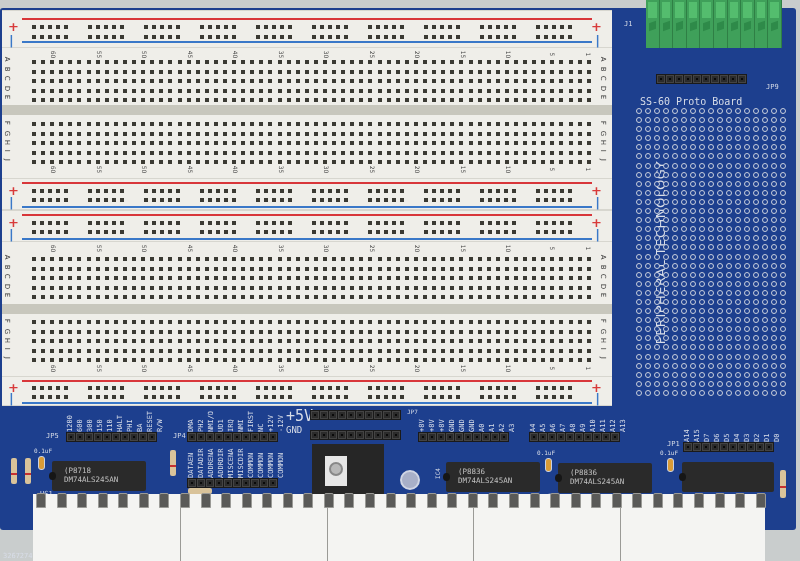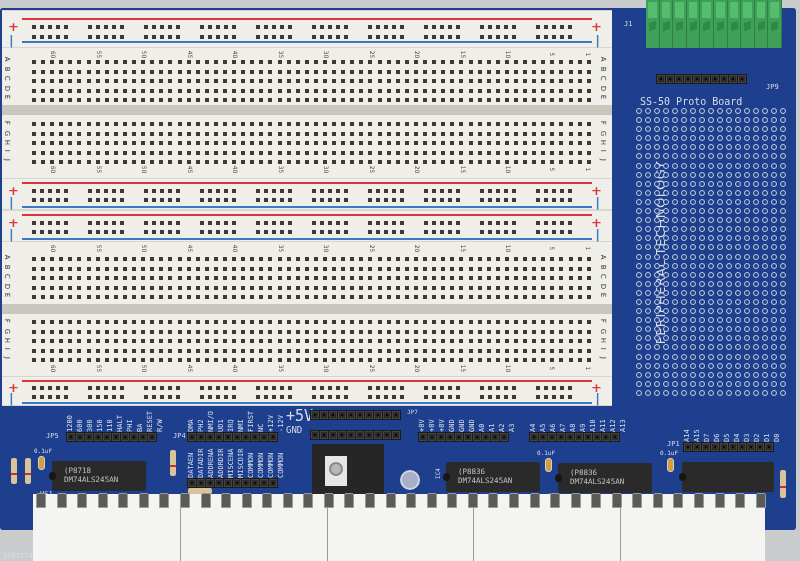--- a/index.html
+++ b/index.html
@@ -76,21 +76,21 @@
     <div class="pin"></div>
     <div class="pin"></div>
     <div class="pin"></div>
   <div class="pin"></div>
     <div class="pin"></div>
     <div class="pin"></div>
     <div class="pin"></div>
     <div class="pin"></div>
 </div>
 <div class="silk" style="left:766px;top:83px;font-size:7px;">JP9</div>
-<div class="silk" style="left:640px;top:96px;font-size:10px;">SS-50 Proto Board</div>
+<div class="silk" style="left:640px;top:96px;font-size:10px;">SS-60 Proto Board</div>
 <div class="silk" style="left:560px;top:245px;font-size:13px;transform:rotate(-90deg);transform-origin:center;width:200px;text-align:center;font-family:'DejaVu Sans',sans-serif;letter-spacing:0.5px;">PERIPHERAL TECHNOLOGY</div>
 
 <div class="perf" id="perf">
     <div class="pad"></div>
     <div class="pad"></div>
     <div class="pad"></div>
     <div class="pad"></div>
     <div class="pad"></div>
     <div class="pad"></div>
     <div class="pad"></div>

